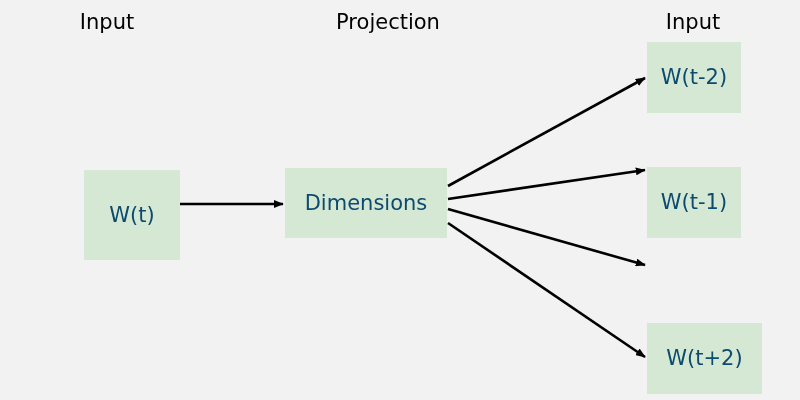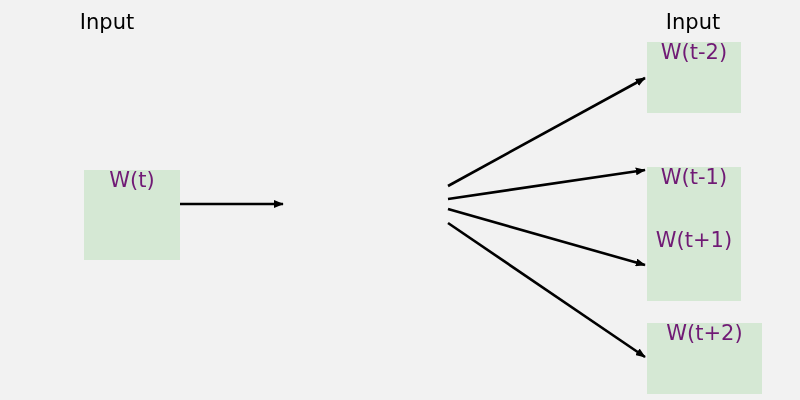--- a/index.html
+++ b/index.html
@@ -26,24 +26,24 @@
     color: #000000;
     text-align: center;
     white-space: nowrap;
     transform: translateX(-50%);
     line-height: 1;
   }
   .node {
     position: absolute;
     background: #d5e8d4;
     display: flex;
-    align-items: flex-start;
+    align-items: center;
     justify-content: center;
     font-size: 21px;
-    color: #701a75;
+    color: #0c4a6e;
     white-space: nowrap;
     box-sizing: border-box;
   }
   .node-label {
     display: block;
     line-height: 1;
   }
   svg.edges {
     position: absolute;
     left: 0;
@@ -52,49 +52,50 @@
     height: 400px;
     pointer-events: none;
   }
 </style>
 </head>
 <body>
 
 <div id="diagram">
 
   <div class="col-label" style="left:107px; top:12px;">Input</div>
+  <div class="col-label" style="left:388px; top:12px;">Projection</div>
   <div class="col-label" style="left:693px; top:12px;">Input</div>
 
   <svg class="edges" viewBox="0 0 800 400" xmlns="http://www.w3.org/2000/svg">
     <defs>
       <marker id="arrowhead" markerWidth="10" markerHeight="8" refX="9.2" refY="4" orient="auto" markerUnits="userSpaceOnUse">
         <path d="M 0 0 L 10 4 L 0 8 z" fill="#000000"></path>
       </marker>
     </defs>
     <line x1="157" y1="204" x2="283" y2="204" stroke="#000000" stroke-width="2.6" marker-end="url(#arrowhead)"></line>
     <line x1="448" y1="186" x2="645" y2="78" stroke="#000000" stroke-width="2.6" marker-end="url(#arrowhead)"></line>
     <line x1="448" y1="199" x2="645" y2="170" stroke="#000000" stroke-width="2.6" marker-end="url(#arrowhead)"></line>
     <line x1="448" y1="209" x2="645" y2="265" stroke="#000000" stroke-width="2.6" marker-end="url(#arrowhead)"></line>
     <line x1="448" y1="223" x2="645" y2="357" stroke="#000000" stroke-width="2.6" marker-end="url(#arrowhead)"></line>
   </svg>
 
   <div class="node" style="left:60px; top:170px; width:96px; height:90px;margin-left:24px;">
     <span class="node-label">W(t)</span>
   </div>
 
+  <div class="node" style="left:285px; top:168px; width:162px; height:70px;">
+    <span class="node-label">Dimensions</span>
+  </div>
 
   <div class="node" style="left:647px; top:42px; width:94px; height:71px;">
     <span class="node-label">W(t-2)</span>
   </div>
 
   <div class="node" style="left:647px; top:135px; width:94px; height:71px;margin-top:32px;">
     <span class="node-label">W(t-1)</span>
   </div>
 
-  <div class="node" style="left:647px; top:230px; width:94px; height:71px;">
-    <span class="node-label">W(t+1)</span>
-  </div>
 
   <div class="node" style="left:647px; top:323px; width:115px; height:71px;">
     <span class="node-label">W(t+2)</span>
   </div>
 
 </div>
 
 </body></html>

